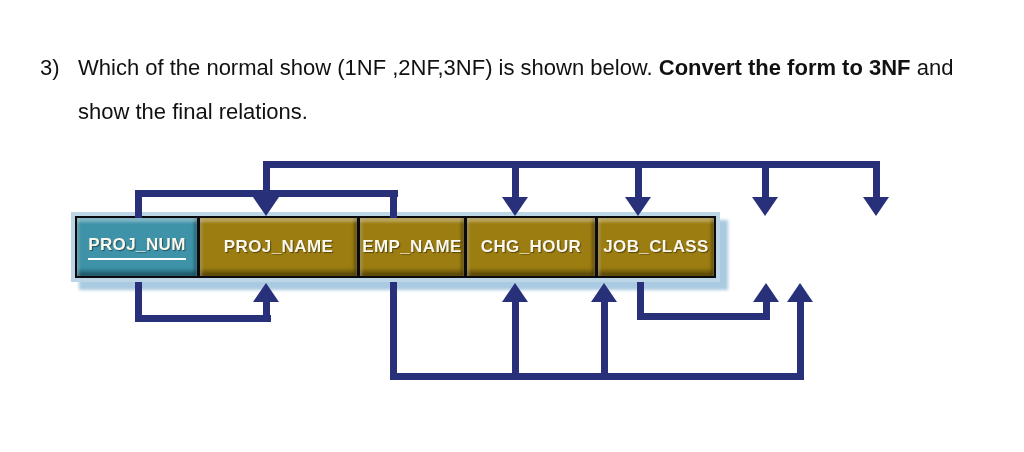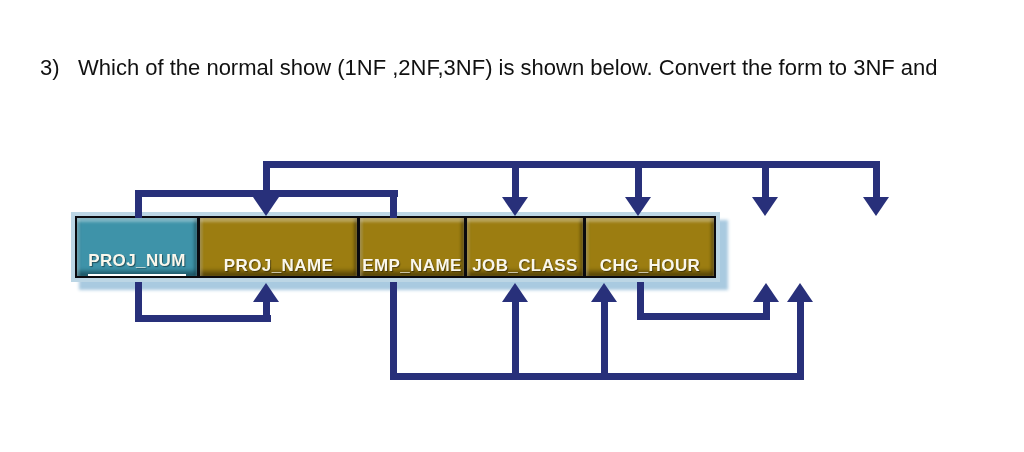--- a/index.html
+++ b/index.html
@@ -7,34 +7,34 @@
   .page {
     position:relative; width:1024px; height:452px; background:#ffffff;
     font-family:"Liberation Sans", sans-serif; overflow:hidden;
   }
 
   
   .q-line { position:absolute; color:#111111; font-size:22px; line-height:26px; white-space:nowrap; }
   .q-num   { position:absolute; left:40px; top:55px; }
   .q-l1    { left:78px; top:55px; }
   .q-l2    { left:78px; top:99px; }
-  .q-bold  { font-weight:normal; }
+  .q-bold  { font-weight:bold; }
 
   
   .bar-frame {
     position:absolute; left:71px; top:212px;
     padding:4px; background:var(--frame,#bcd6e5);
     box-shadow:8px 8px 3px rgba(160,196,221,.9);
   }
   .bar {
     display:flex; gap:3px; background:var(--separator,#0a0a0f);
     border:2px solid var(--separator,#0a0a0f); height:62px;
   }
   .cell {
-    display:flex; align-items:flex-end; justify-content:center;
+    display:flex; align-items:center; justify-content:center;
     height:100%;
     color:var(--label-text,#faf7ec); font-weight:bold; font-size:17px; letter-spacing:.4px;
     text-shadow:1px 1px 1px rgba(0,0,0,.45);
   }
   .cell.teal {
     background:var(--key-cell,#3e93a9);
     box-shadow:inset 0 4px 3px rgba(255,255,255,.35), inset 3px 0 2px rgba(255,255,255,.18),
                inset 0 -5px 4px rgba(8,45,56,.55), inset -3px 0 3px rgba(8,45,56,.35);
   }
   .cell.gold {
@@ -58,39 +58,40 @@
     border-bottom:19px solid var(--arrow,#28307a);
   }
 </style>
 </head>
 <body>
 
 <div class="page">
 
   <span class="q-line q-num">3)</span>
   <div class="q-line q-l1"><span>Which of the normal show (1NF ,2NF,3NF) is shown below. </span><span class="q-bold">Convert the form to 3NF</span><span> and</span></div>
+  <div class="q-line q-l2">show the final relations.</div>
 
   <div>
 
     <div class="bar-frame">
       <div class="bar">
         <div class="cell teal" style="width:120px">
             <span class="u">PROJ_NUM</span>
           </div>
         <div class="cell gold" style="width:157px">
             <span>PROJ_NAME</span>
           </div>
         <div class="cell gold" style="width:104px">
             <span>EMP_NAME</span>
           </div>
+        <div class="cell gold" style="width:128px">
+            <span>CHG_HOUR</span>
+          </div>
         <div class="cell gold" style="width:116px">
             <span>JOB_CLASS</span>
-          </div>
-        <div class="cell gold" style="width:128px">
-            <span>CHG_HOUR</span>
           </div>
       </div>
     </div>
 
     <div>
       <div class="h" style="left:263px; top:161px; width:617px"></div>
       <div class="h" style="left:135px; top:190px; width:263px"></div>
       <div class="v" style="left:135px; top:190px; height:28px"></div>
       <div class="v" style="left:390px; top:190px; height:28px"></div>
 

